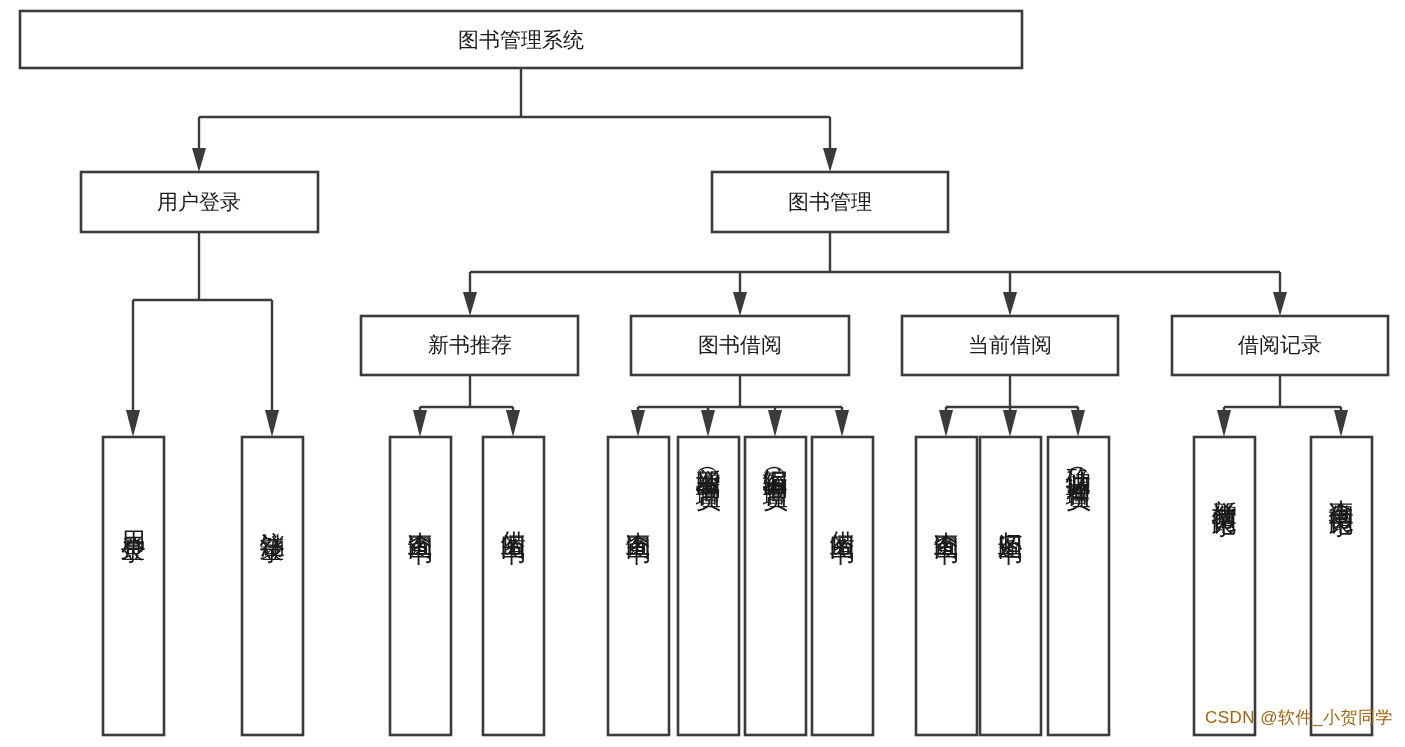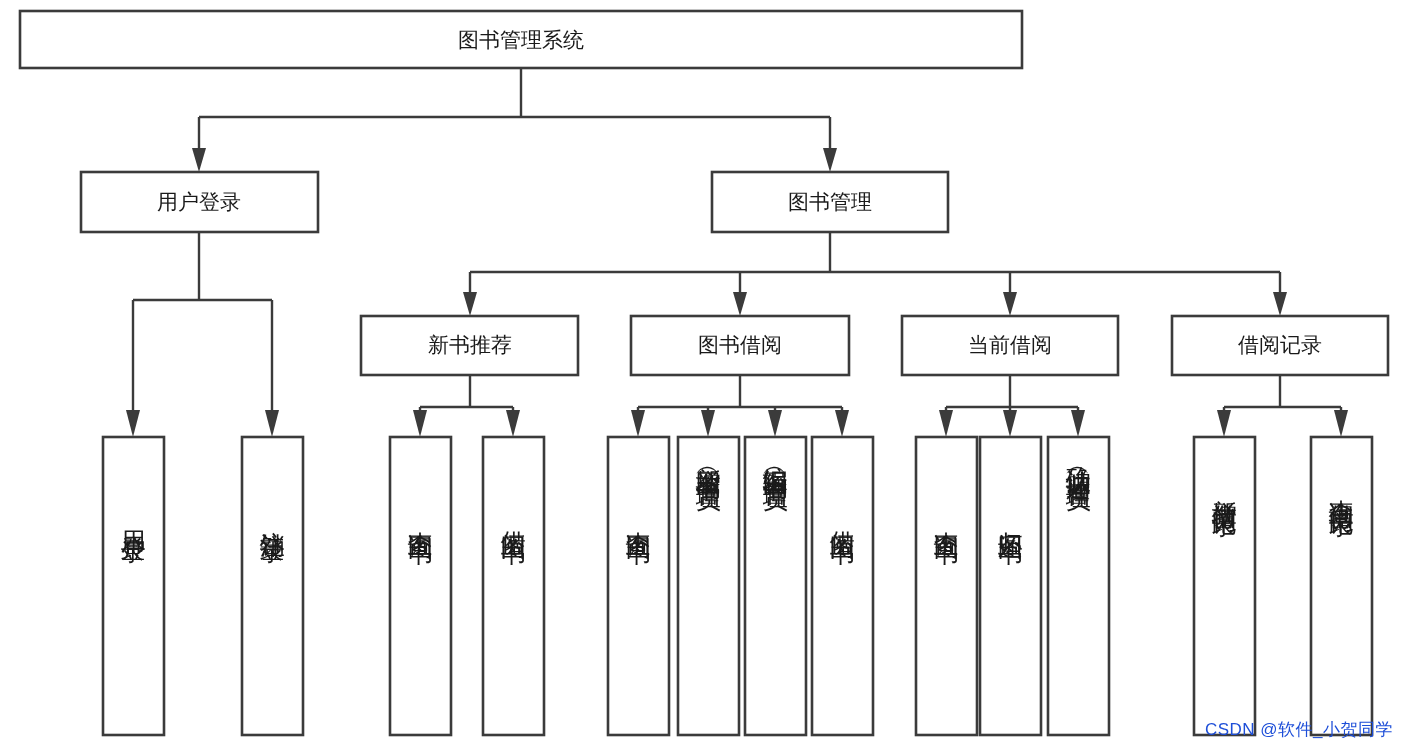--- a/index.html
+++ b/index.html
@@ -58,24 +58,24 @@
     font-family: "Liberation Sans", "DejaVu Sans", sans-serif;
     font-size: 25px;
     line-height: 1.05;
     letter-spacing: 3px;
     color: #1a1a1a;
     white-space: nowrap;
   }
   #watermark {
     position: absolute;
     right: 12px;
-    bottom: 6px;
+    bottom: 18px;
     font-family: "Liberation Sans", "DejaVu Sans", sans-serif;
     font-size: 17px;
-    color: #1d4ed8;
+    color: #a16207;
     letter-spacing: 0.5px;
     white-space: nowrap;
   }
 </style>
 </head>
 <body>
 
 <div id="stage">
 
   <svg id="diagram-svg" viewBox="0 0 1405 747">

